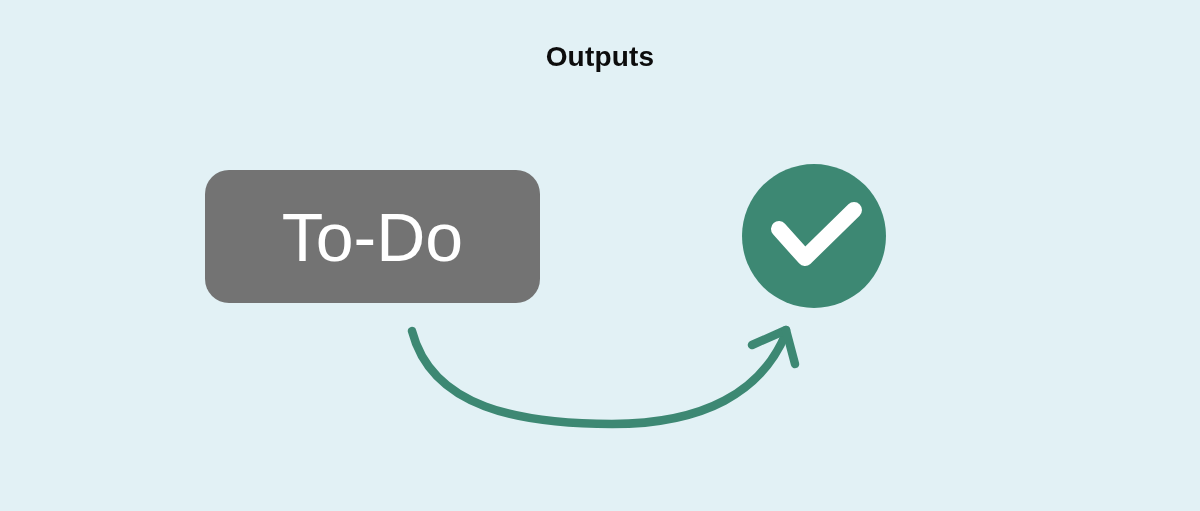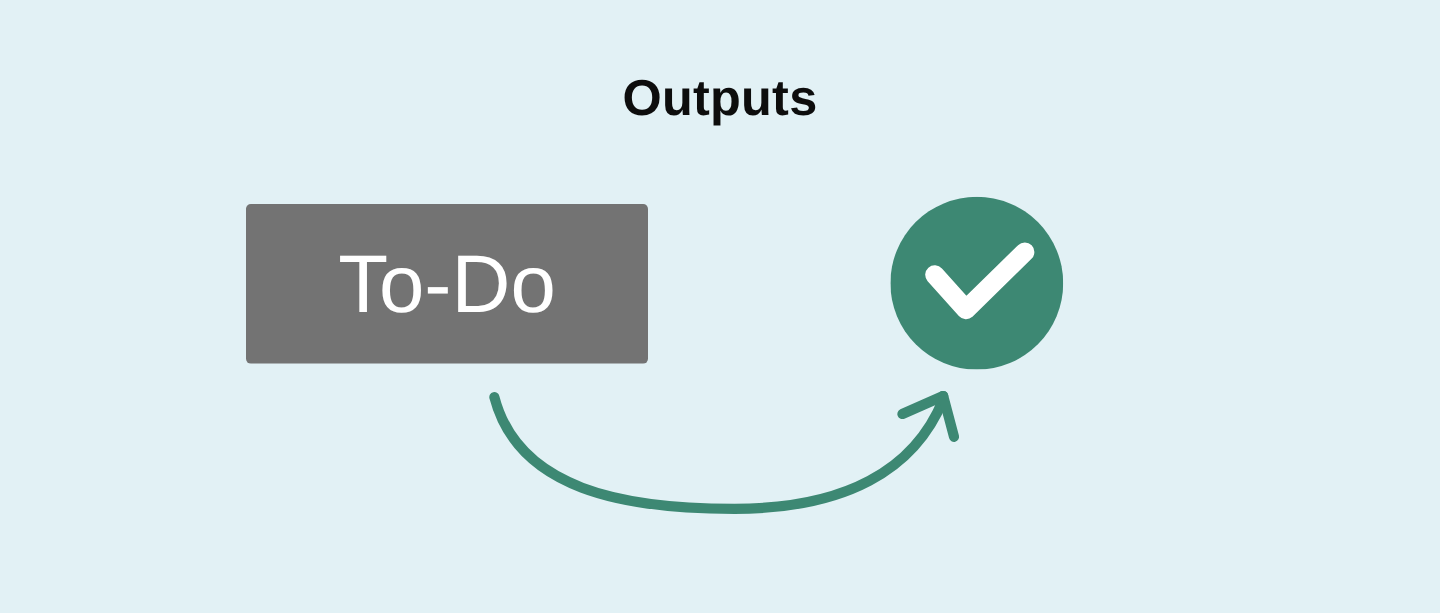--- a/index.html
+++ b/index.html
@@ -20,36 +20,35 @@
     width: 1200px;
     height: 511px;
     background: #e2f1f5;
   }
   #title {
     position: absolute;
     top: 37px;
     left: 0;
     width: 1200px;
     text-align: center;
-    font-size: 42px;
+    font-size: 28px;
     font-weight: 600;
     color: #0d0d0d;
     letter-spacing: 0.2px;
     line-height: 40px;
     white-space: nowrap;
-    margin-top: 25px;
   }
   #todo-box {
     position: absolute;
     left: 205px;
     top: 170px;
     width: 335px;
     height: 133px;
     background: #737373;
-    border-radius: 4px;
+    border-radius: 24px;
     display: flex;
     align-items: center;
     justify-content: center;
   }
   #todo-label {
     color: #ffffff;
     font-size: 68px;
     font-weight: 400;
     line-height: 70px;
     letter-spacing: 0px;

